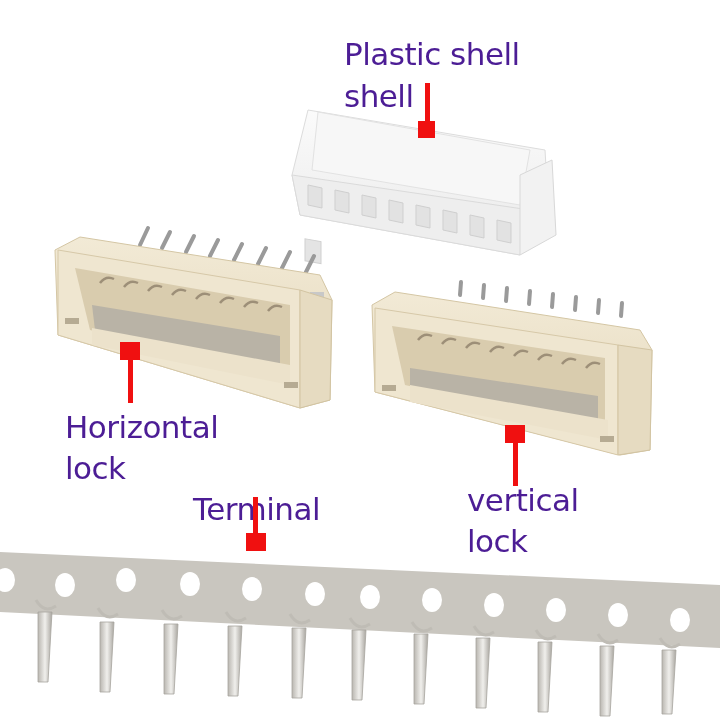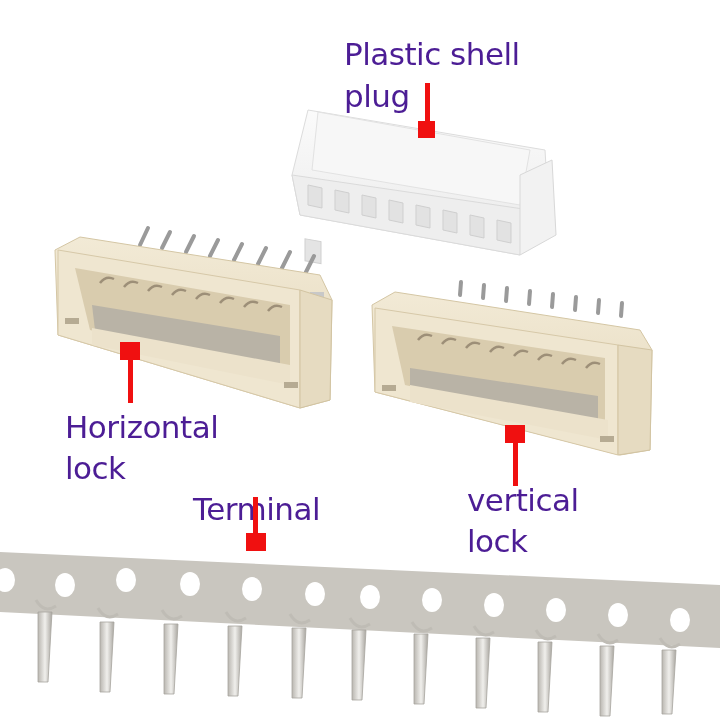--- a/index.html
+++ b/index.html
@@ -152,21 +152,21 @@
       <path d="M412,622 q8,14 20,6"></path>
       <path d="M474,626 q8,14 20,6"></path>
       <path d="M536,630 q8,14 20,6"></path>
       <path d="M598,634 q8,14 20,6"></path>
       <path d="M660,638 q8,14 20,6"></path>
     </g>
   </g>
 </svg>
 
 <div class="label" style="left:344px; top:37px;">Plastic shell</div>
-<div class="label" style="left:344px; top:79px;">plug</div>
+<div class="label" style="left:344px; top:79px;">shell</div>
 <div class="stem" style="left:425px; top:83px; height:45px;"></div>
 <div class="box" style="left:418px; top:121px;"></div>
 
 <div class="box" style="left:120px; top:342px; width:20px; height:18px;"></div>
 <div class="stem" style="left:128px; top:358px; height:45px;"></div>
 <div class="label" style="left:65px; top:410px;">Horizontal</div>
 <div class="label" style="left:65px; top:451px;">lock</div>
 
 <div class="label" style="left:193px; top:492px;">Terminal</div>
 <div class="stem" style="left:253px; top:497px; height:40px;"></div>

